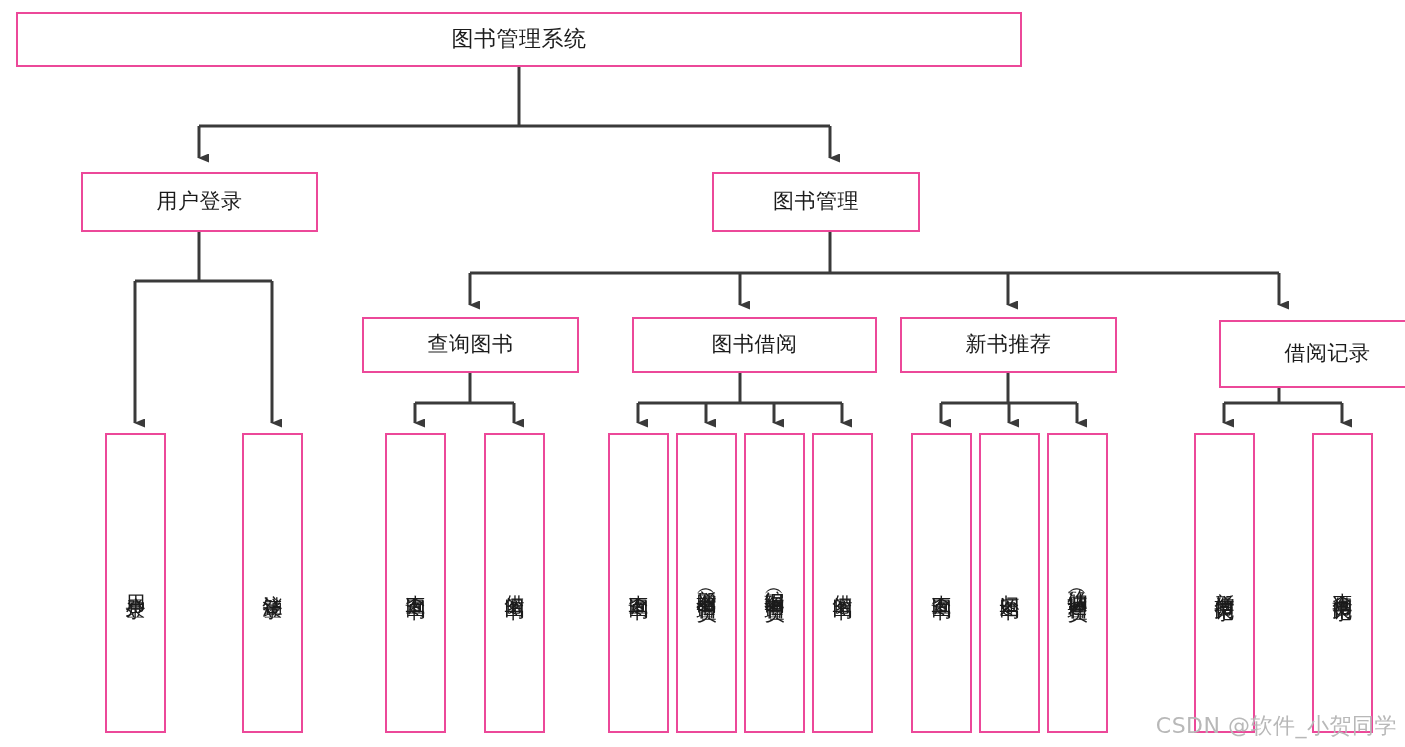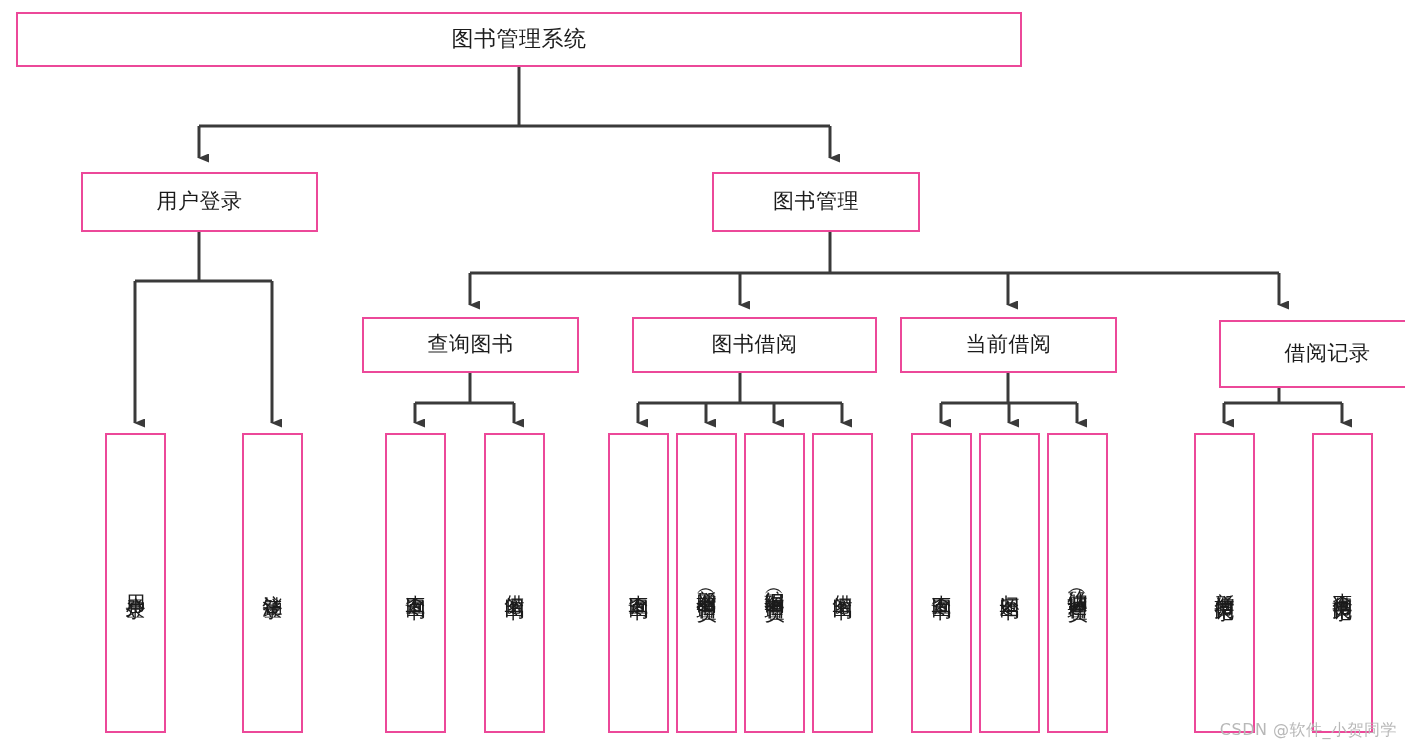--- a/index.html
+++ b/index.html
@@ -55,21 +55,21 @@
     letter-spacing: 2px;
     line-height: 1.05;
   }
   .node-title .node-label-h {
     font-size: 22px;
   }
   .watermark {
     position: absolute;
     right: 8px;
     bottom: 6px;
-    font-size: 16px;
+    font-size: 22px;
     color: #b8b8b8;
     white-space: nowrap;
     pointer-events: none;
     letter-spacing: 0.5px;
   }
 </style>
 </head>
 <body>
 
 <div id="diagram-root">
@@ -138,21 +138,21 @@
 
   <div class="node-box" style="left:362px; top:317px; width:217px; height:56px;">
     <span class="node-label-h">查询图书</span>
   </div>
 
   <div class="node-box" style="left:632px; top:317px; width:245px; height:56px;">
     <span class="node-label-h">图书借阅</span>
   </div>
 
   <div class="node-box" style="left:900px; top:317px; width:217px; height:56px;">
-    <span class="node-label-h">当前借阅</span>
+    <span class="node-label-h">新书推荐</span>
   </div>
 
   <div class="node-box" style="left:1171px; top:320px; width:217px; height:68px;margin-left:48px;">
     <span class="node-label-h">借阅记录</span>
   </div>
 
   <div class="node-box" style="left:105px; top:433px; width:61px; height:300px;">
     <span class="node-label-v">用户登录</span>
   </div>
 

